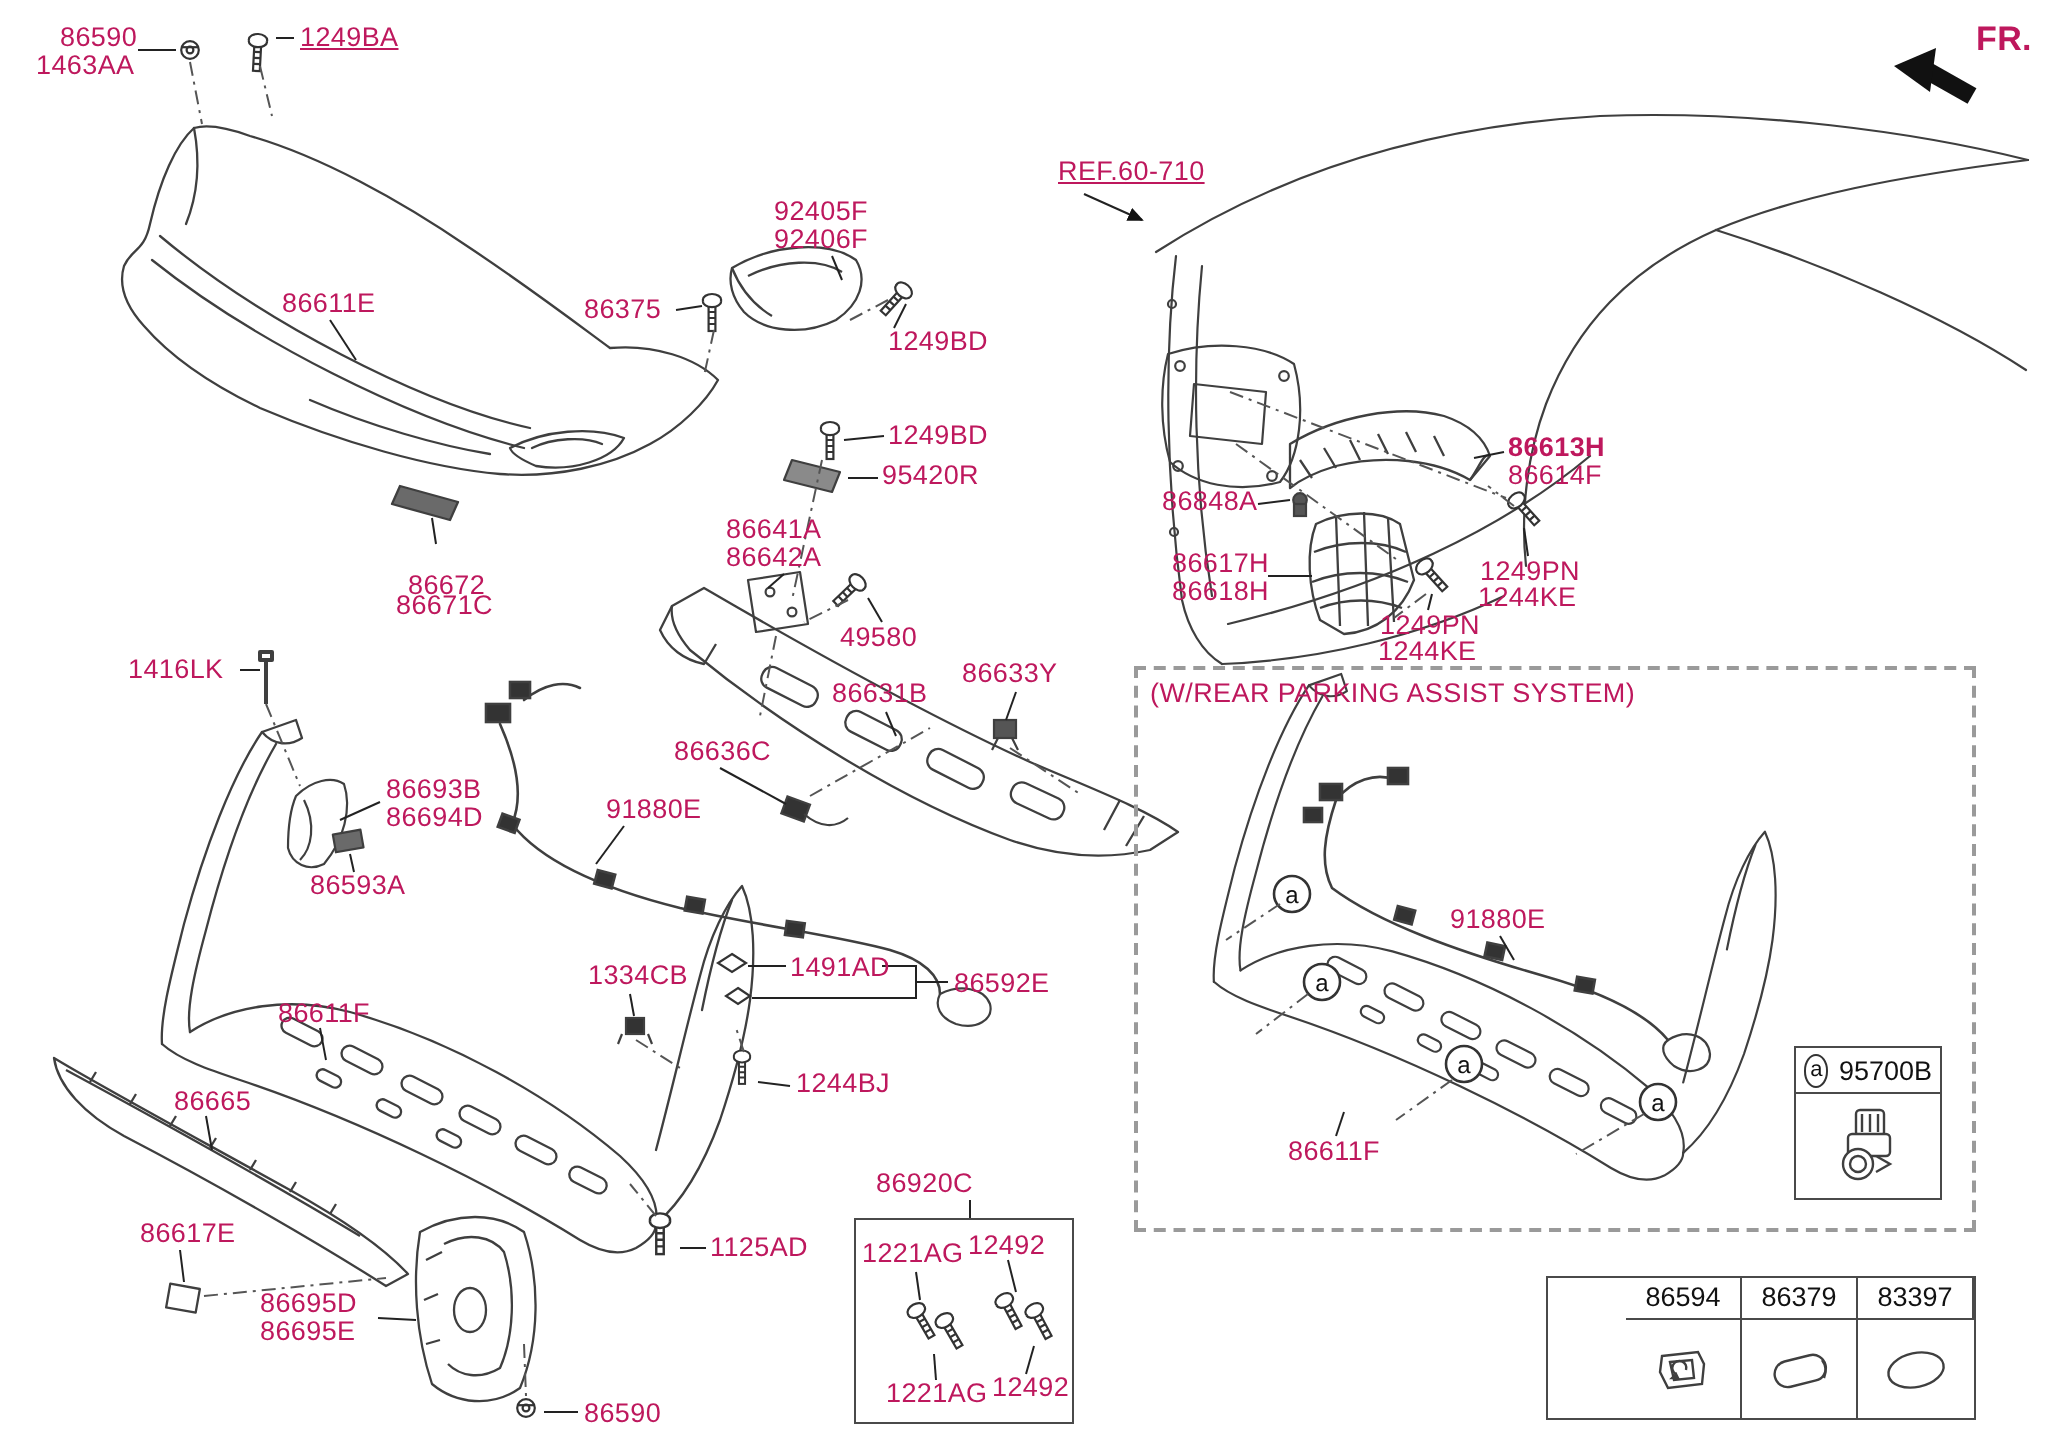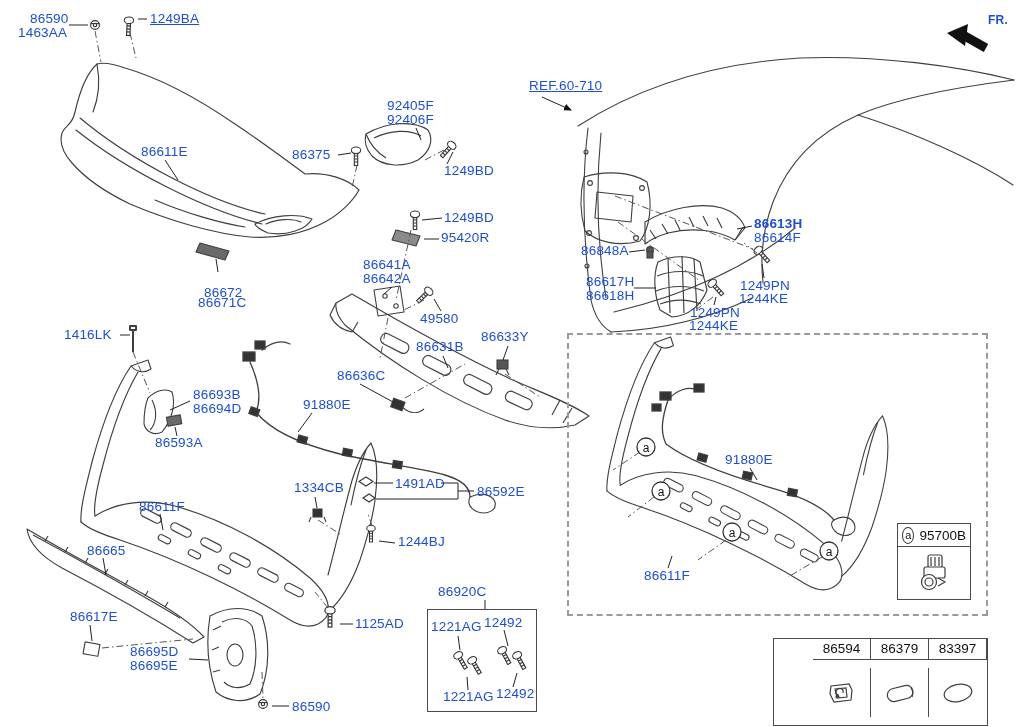--- a/index.html
+++ b/index.html
@@ -1,22 +1,22 @@
 <!DOCTYPE html>
 <html><head>
 <meta charset="utf-8">
 <style>
   html,body{margin:0;padding:0;background:#ffffff;}
   #stage{position:relative;width:1031px;height:727px;background:#fff;overflow:hidden;
          font-family:"Liberation Sans",sans-serif;color:#111;}
   #lineart{position:absolute;left:0;top:0;z-index:0;}
-  .lbl{position:absolute;z-index:3;font-size:13.5px;line-height:14px;color:#1d4ed8;
+  .lbl{position:absolute;z-index:3;font-size:13.5px;line-height:14px;color:#be185d;
        white-space:nowrap;letter-spacing:.2px;}
   .lbl.ref{text-decoration:underline;}
-  .lbl.fr{font-weight:bold;font-size:12px;}
+  .lbl.fr{font-weight:bold;font-size:17px;}
   .box{position:absolute;z-index:1;box-sizing:border-box;}
   .dashedbox{border:2px dashed #9a9a9a;}
   .solidbox{border:1.6px solid #4a4a4a;}
   .sensorbox{border:1.6px solid #4a4a4a;background:#fff;z-index:2;}
   .sensorbox .hdr{display:flex;align-items:center;gap:5px;height:20px;
       border-bottom:1.6px solid #4a4a4a;padding:1px 4px;font-size:13.5px;}
   .circ-a{display:inline-flex;align-items:center;justify-content:center;
       width:15px;height:15px;border:1.4px solid #333;border-radius:50%;
       font-size:11px;line-height:11px;background:#fff;}
   .sensorbox .bod{display:flex;align-items:center;justify-content:center;height:52px;}
@@ -316,21 +316,21 @@
         <path d="M 15,4 v 9 M 19,4 v 9 M 23,4 v 9"></path>
         <rect x="8" y="14" width="21" height="11" rx="2"></rect>
         <circle cx="13" cy="29" r="7.5"></circle>
         <circle cx="13" cy="29" r="4"></circle>
         <path d="M 22,25 l 7,4 -7,4"></path>
       </g>
     </svg>
   </div>
 </div>
 
-<div class="box plugtable" style="left:773px;top:638px;width:215px;height:88px;padding-left:39px;">
+<div class="box plugtable" style="left:773px;top:638px;width:215px;height:72px;padding-left:39px;">
   <div class="hcell">86594</div>
   <div class="hcell">86379</div>
   <div class="hcell">83397</div>
   <div class="icell">
     <svg width="34" height="30" viewBox="0 0 34 30">
       <g stroke="#3f3f3f" fill="#fff" stroke-width="1.2">
         <path d="M 6,8 L 24,6 L 27,12 L 26,22 L 9,24 L 5,16 Z"></path>
         <path d="M 10,11 L 21,10 L 22,19 L 12,20 Z"></path>
         <path d="M 13,17 a 3.5,3.5 0 1 1 5,-2" fill="none"></path>
         <path d="M 13,17 l -2,2 l 3,0 Z" fill="#3f3f3f"></path>
@@ -394,17 +394,18 @@
 <div class="lbl" style="left:496px;top:687px;">12492</div>
 <div class="lbl" style="left:754px;top:217px;font-weight:bold;">86613H</div>
 <div class="lbl" style="left:754px;top:231px;">86614F</div>
 <div class="lbl" style="left:581px;top:244px;">86848A</div>
 <div class="lbl" style="left:586px;top:275px;">86617H</div>
 <div class="lbl" style="left:586px;top:289px;">86618H</div>
 <div class="lbl" style="left:740px;top:279px;">1249PN</div>
 <div class="lbl" style="left:739px;top:292px;">1244KE</div>
 <div class="lbl" style="left:690px;top:306px;">1249PN</div>
 <div class="lbl" style="left:689px;top:319px;">1244KE</div>
+<div class="lbl" style="left:575px;top:340px;">(W/REAR PARKING ASSIST SYSTEM)</div>
 <div class="lbl" style="left:725px;top:453px;">91880E</div>
 <div class="lbl" style="left:644px;top:569px;">86611F</div>
 <div class="lbl fr" style="left:988px;top:13px;">FR.</div>
 
 </div>
 
 </body></html>

